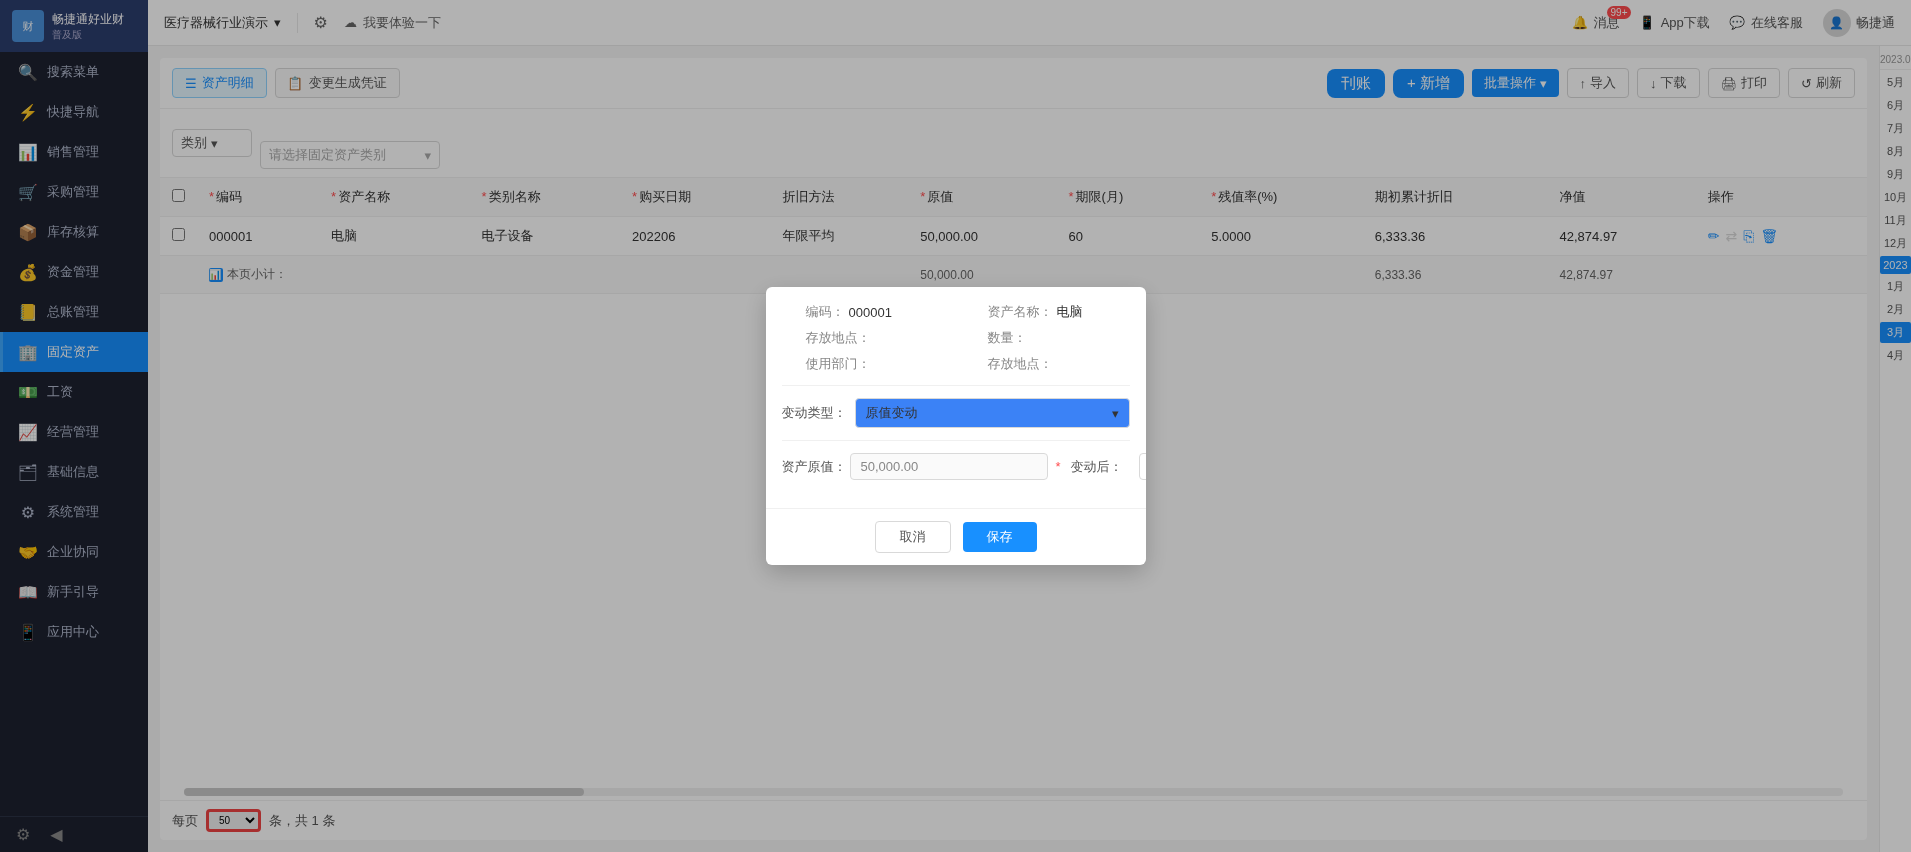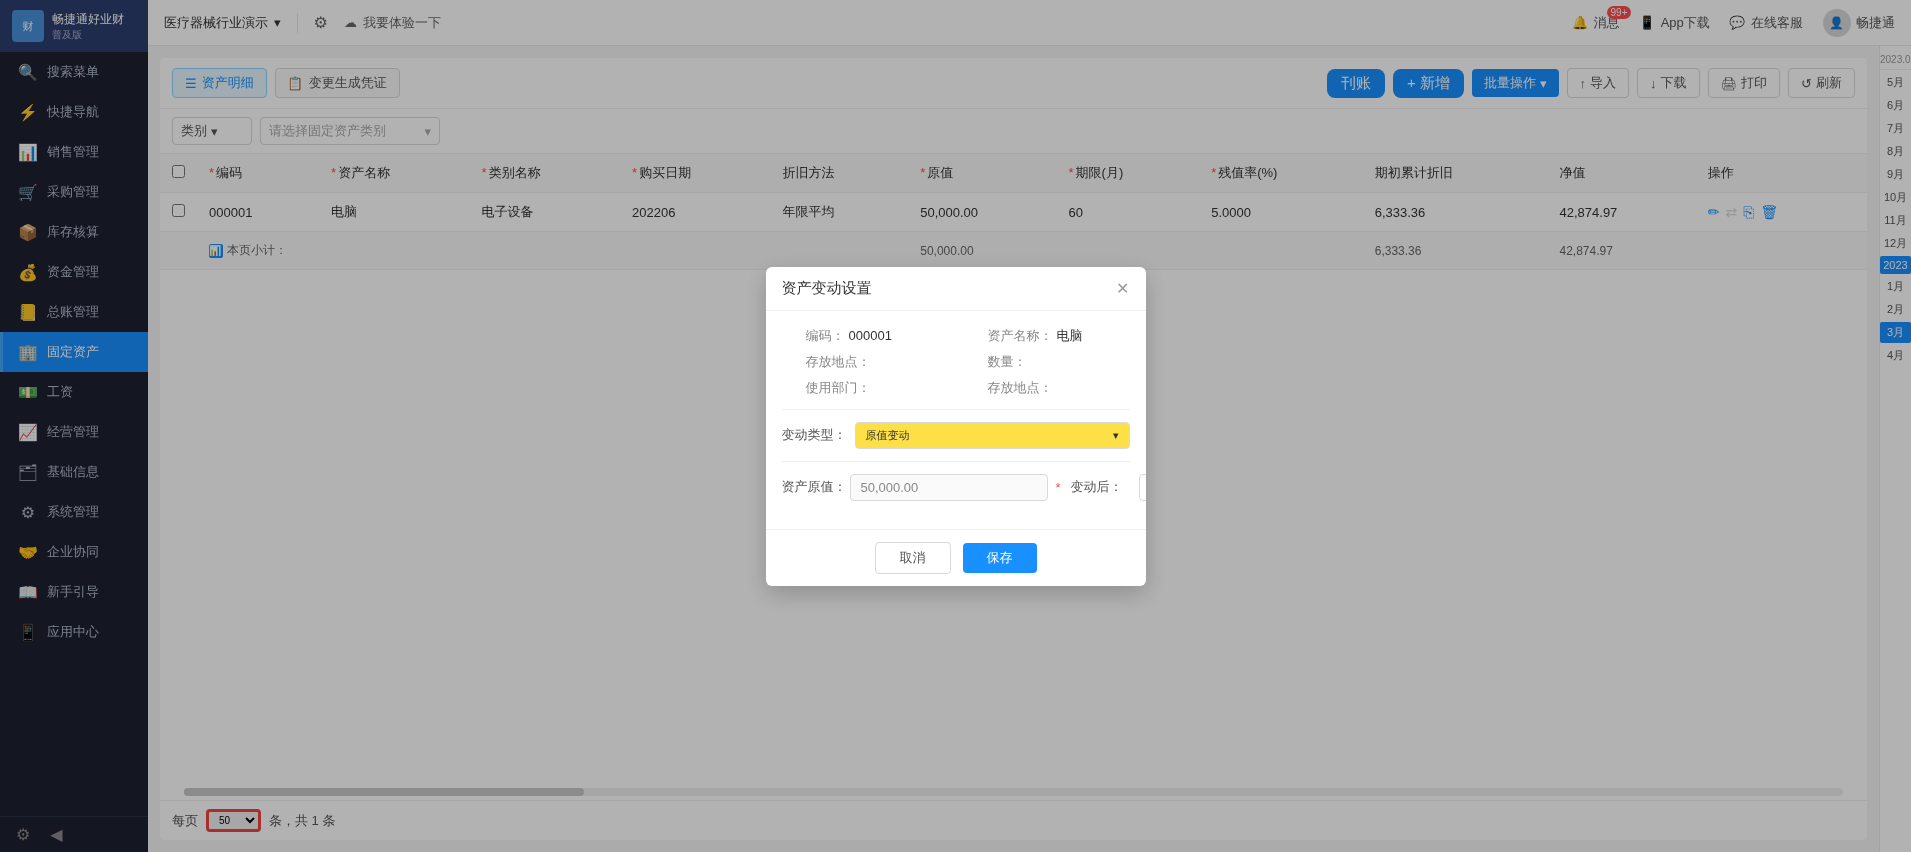--- a/index.html
+++ b/index.html
@@ -276,20 +276,21 @@
       align-items: center;
       gap: 4px;
       border: 1px solid #d9d9d9;
       border-radius: 4px;
       padding: 4px 8px;
       background: #fff;
       font-size: 13px;
       color: #aaa;
       min-width: 180px;
       cursor: pointer;
+      margin-top: 24px;
     }
 
     
     .asset-table { flex: 1; overflow: auto; }
     .asset-table table { width: 100%; border-collapse: collapse; font-size: 13px; }
     .asset-table th {
       background: #fafafa;
       padding: 10px 12px;
       text-align: left;
       color: #333;
@@ -411,23 +412,23 @@
       font-size: 13px;
     }
     .modal-field label { color: #555; white-space: nowrap; min-width: 60px; }
     .modal-select {
       display: flex;
       align-items: center;
       gap: 12px;
       border: 1px solid #d9d9d9;
       border-radius: 4px;
       padding: 5px 10px;
-      background: #fde047;
-      cursor: pointer;
-      font-size: 11px;
+      background: #3b82f6;
+      cursor: pointer;
+      font-size: 13px;
       color: #333;
       flex: 1;
     }
     .modal-input {
       border: 1px solid #d9d9d9;
       border-radius: 4px;
       padding: 5px 10px;
       font-size: 13px;
       color: #333;
       flex: 1;
@@ -720,24 +721,20 @@
       <div class="cal-entry">1月</div>
       <div class="cal-entry">2月</div>
       <div class="cal-entry today">3月</div>
       <div class="cal-entry">4月</div>
     </div>
   </div>
 </div>
 
 <div class="overlay">
   <div class="modal">
-    <div class="modal-header">
-      <span>资产变动设置</span>
-      <span class="modal-close">✕</span>
-    </div>
     <div class="modal-body">
       <div class="modal-info-grid">
         <div class="modal-info-item">
           <span class="label">编码：</span>
           <span class="value">000001</span>
         </div>
         <div class="modal-info-item">
           <span class="label">资产名称：</span>
           <span class="value">电脑</span>
         </div>

